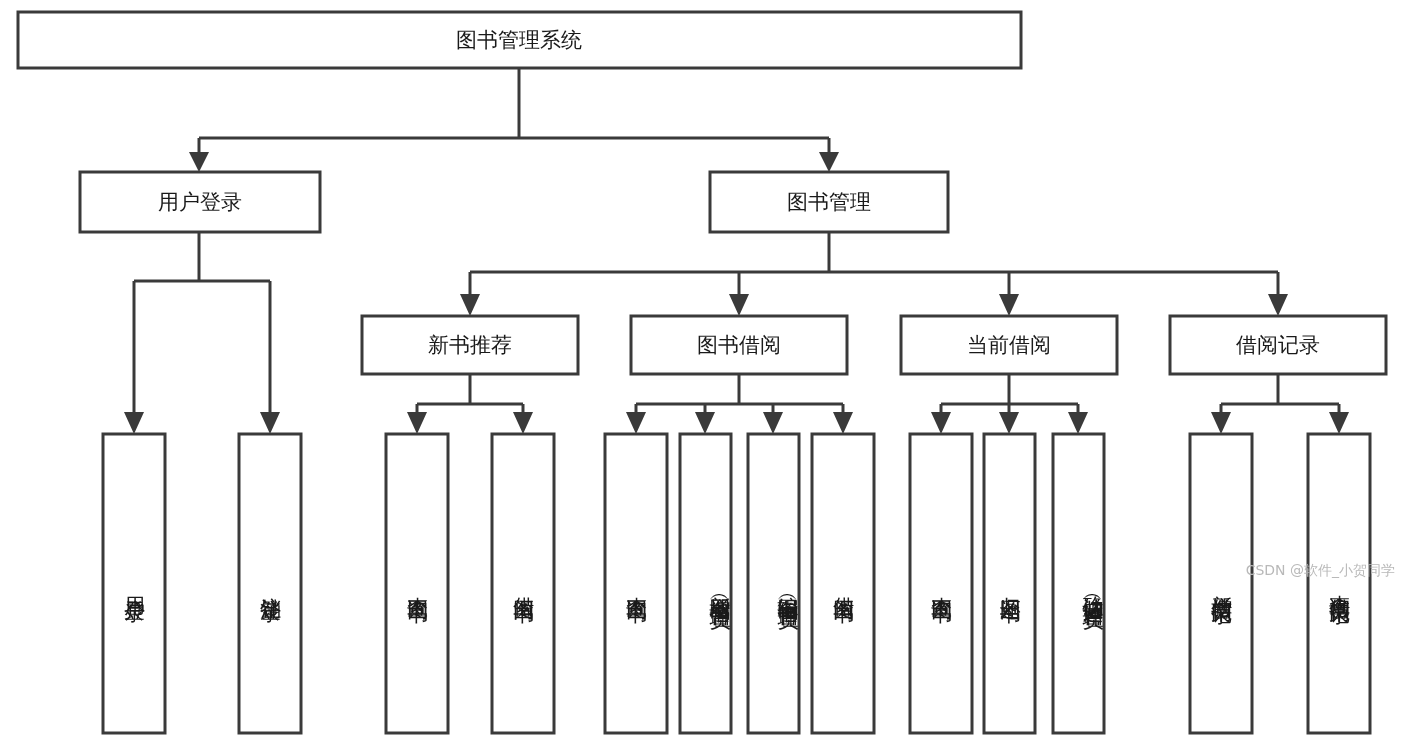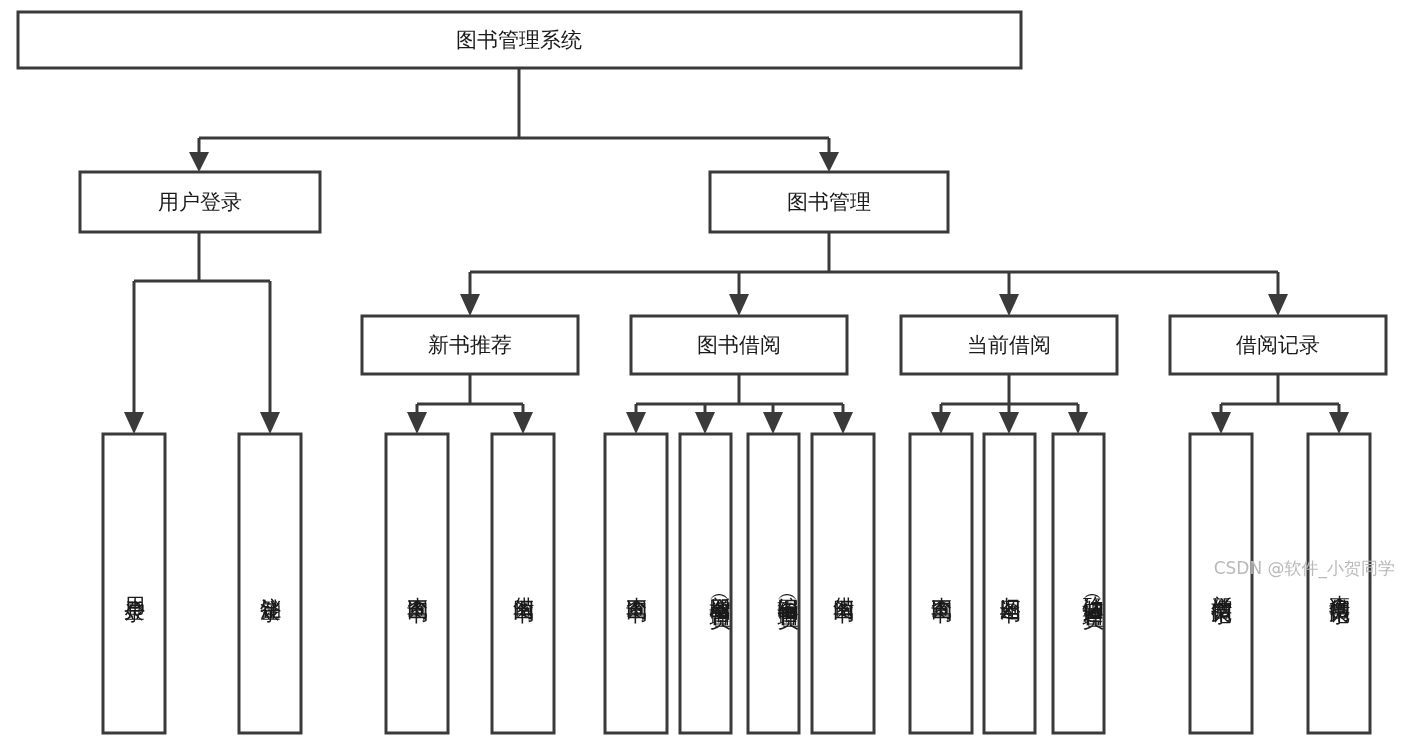--- a/index.html
+++ b/index.html
@@ -64,21 +64,21 @@
     text-align: center;
     white-space: nowrap;
     pointer-events: none;
     user-select: none;
   }
   .watermark {
     position: absolute;
     right: 10px;
     bottom: 6px;
     font-family: "DejaVu Sans", "Liberation Sans", sans-serif;
-    font-size: 17px;
+    font-size: 14px;
     color: #b9b9b9;
     white-space: nowrap;
     user-select: none;
   }
 </style>
 </head>
 <body>
 
 <div id="diagram-root">
 

